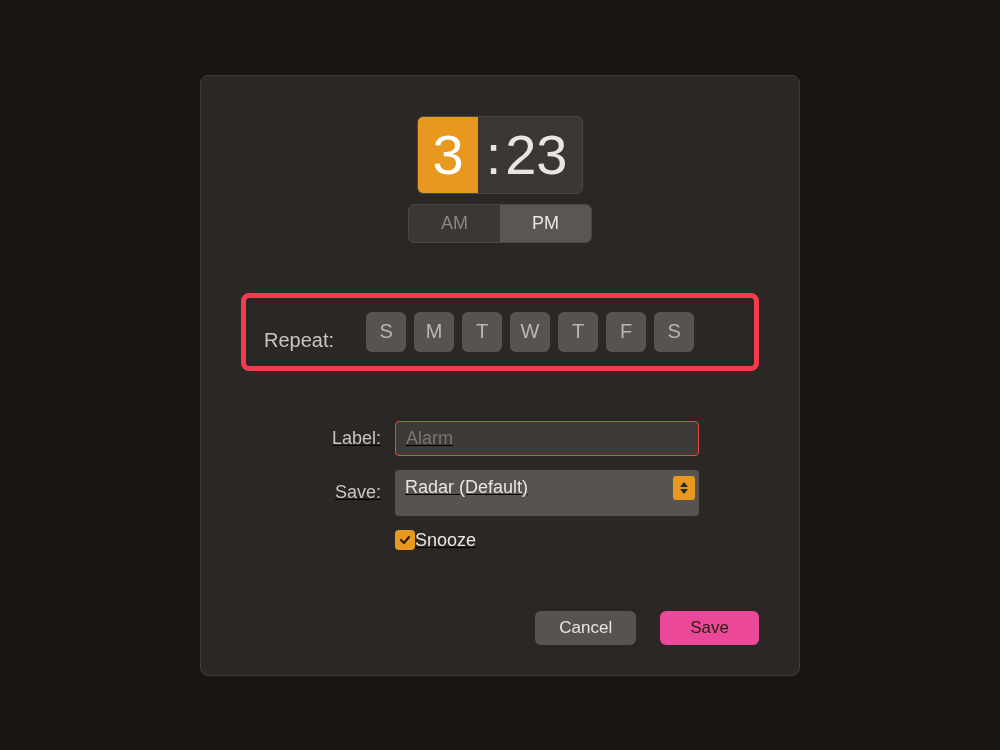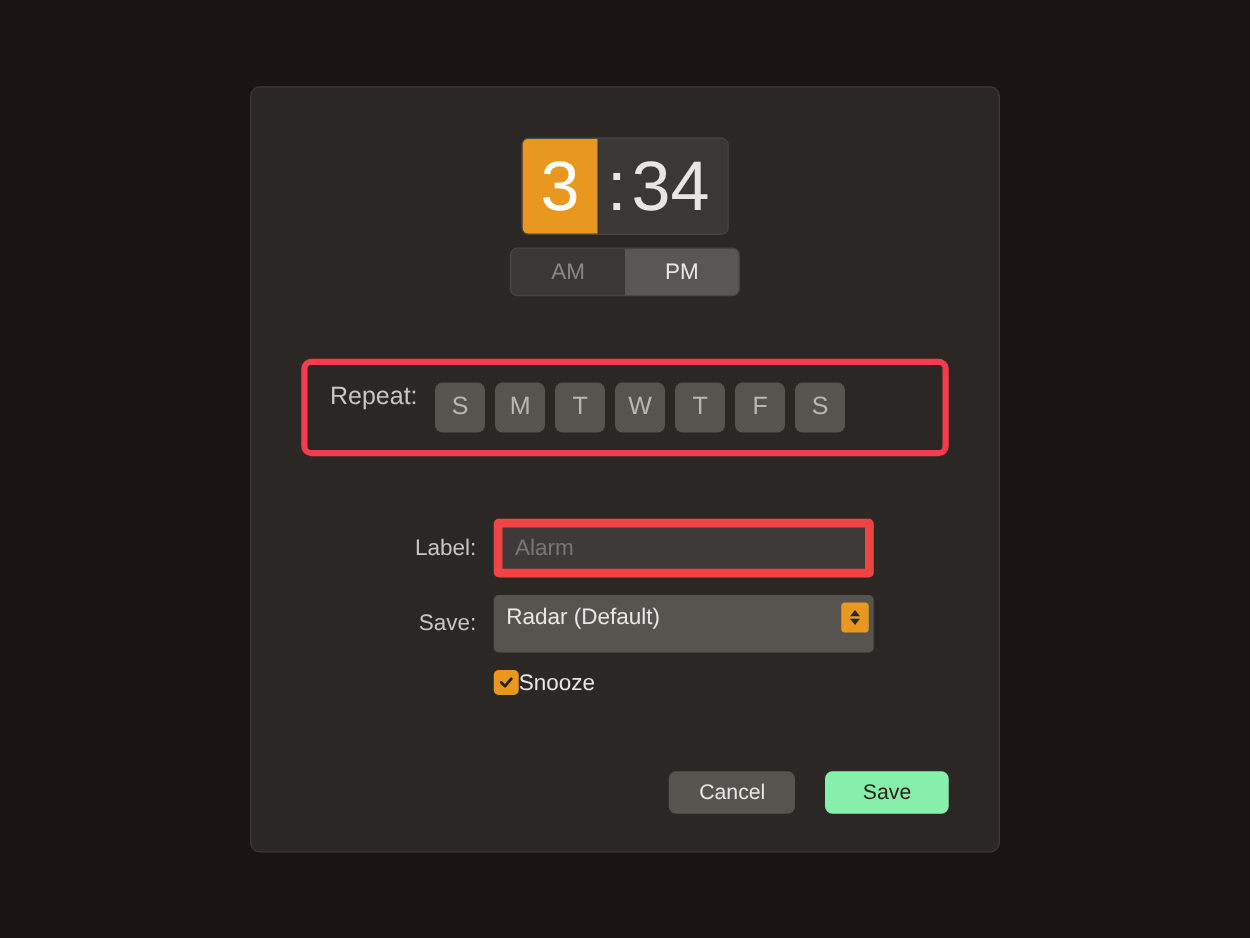--- a/index.html
+++ b/index.html
@@ -95,22 +95,22 @@
       background: #5a5653;
       color: #e8e6e4;
     }
     
     .repeat-section {
       border: 5px solid #f53b4e;
       border-radius: 8px;
       padding: 14px 18px;
       margin-bottom: 50px;
       display: flex;
-      align-items: flex-start;
-      gap: 14px;
+      align-items: flex-end;
+      gap: 32px;
     }
     
     .repeat-label {
       color: #c8c5c2;
       font-size: 20px;
     }
     
     .days-row {
       display: flex;
       gap: 8px;
@@ -128,39 +128,40 @@
       justify-content: center;
       cursor: pointer;
     }
     
     .form-section {
       display: flex;
       flex-direction: column;
       gap: 14px;
       padding: 0 60px;
       margin-bottom: 60px;
+      text-decoration: underline;
     }
     
     .form-row {
       display: flex;
       align-items: center;
       gap: 14px;
     }
     
     .form-label {
       width: 80px;
       text-align: right;
       color: #c8c5c2;
       font-size: 18px;
     }
     
     .text-input {
       flex: 1;
       background: #3e3a37;
-      border: 7px solid #ef4444;
+      border: 1px solid #ef4444;
       border-radius: 4px;
       padding: 6px 10px;
       color: #fde047;
       font-size: 18px;
       outline: none;
     }
     
     .text-input::placeholder {
       color: #7a7673;
     }
@@ -251,36 +252,36 @@
       cursor: pointer;
       border: none;
     }
     
     .btn-cancel {
       background: #57534f;
       color: #e8e6e4;
     }
     
     .btn-save {
-      background: #86efac;
+      background: #ec4899;
       color: #2a1f10;
       font-weight: 500;
       padding: 7px 30px;
     }
   </style>
 </head>
 <body>
 
 <div class="dialog">
 
   <div class="time-section">
     <div class="time-display">
       <div class="hour-box">3</div>
       <div class="time-sep">:</div>
-      <div class="minute-box">34</div>
+      <div class="minute-box">23</div>
     </div>
     <div class="ampm-toggle">
       <div class="ampm-option">AM</div>
       <div class="ampm-option selected">PM</div>
     </div>
   </div>
 
   <div class="repeat-section">
     <div class="repeat-label">Repeat:</div>
     <div class="days-row">

